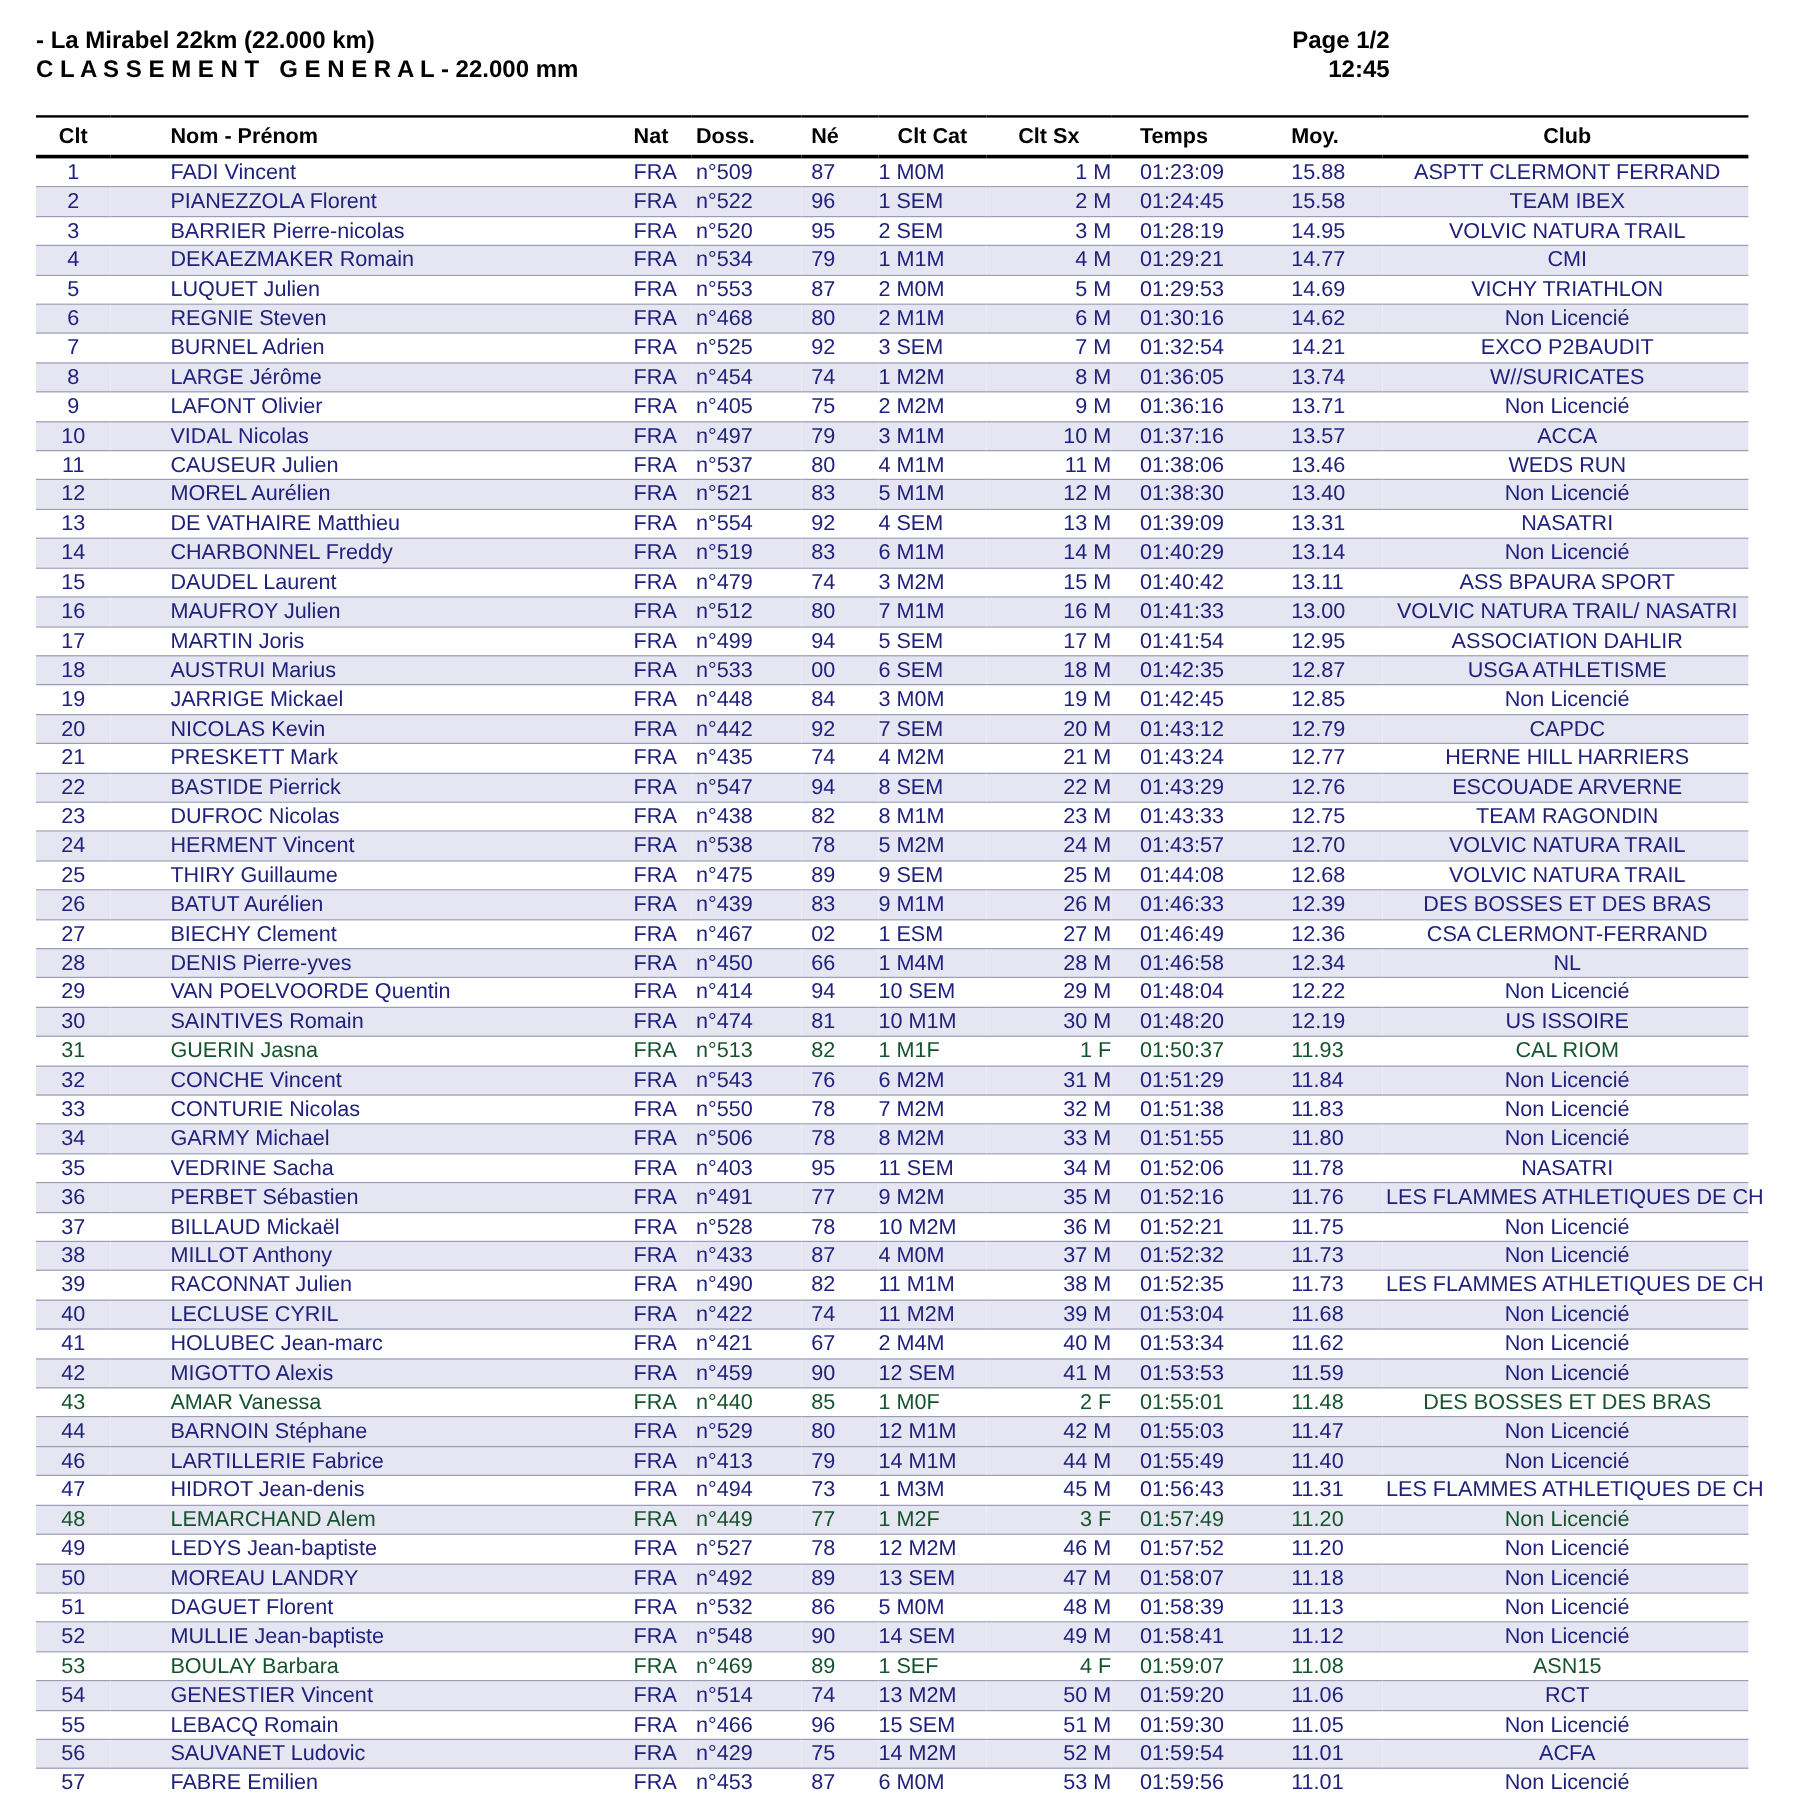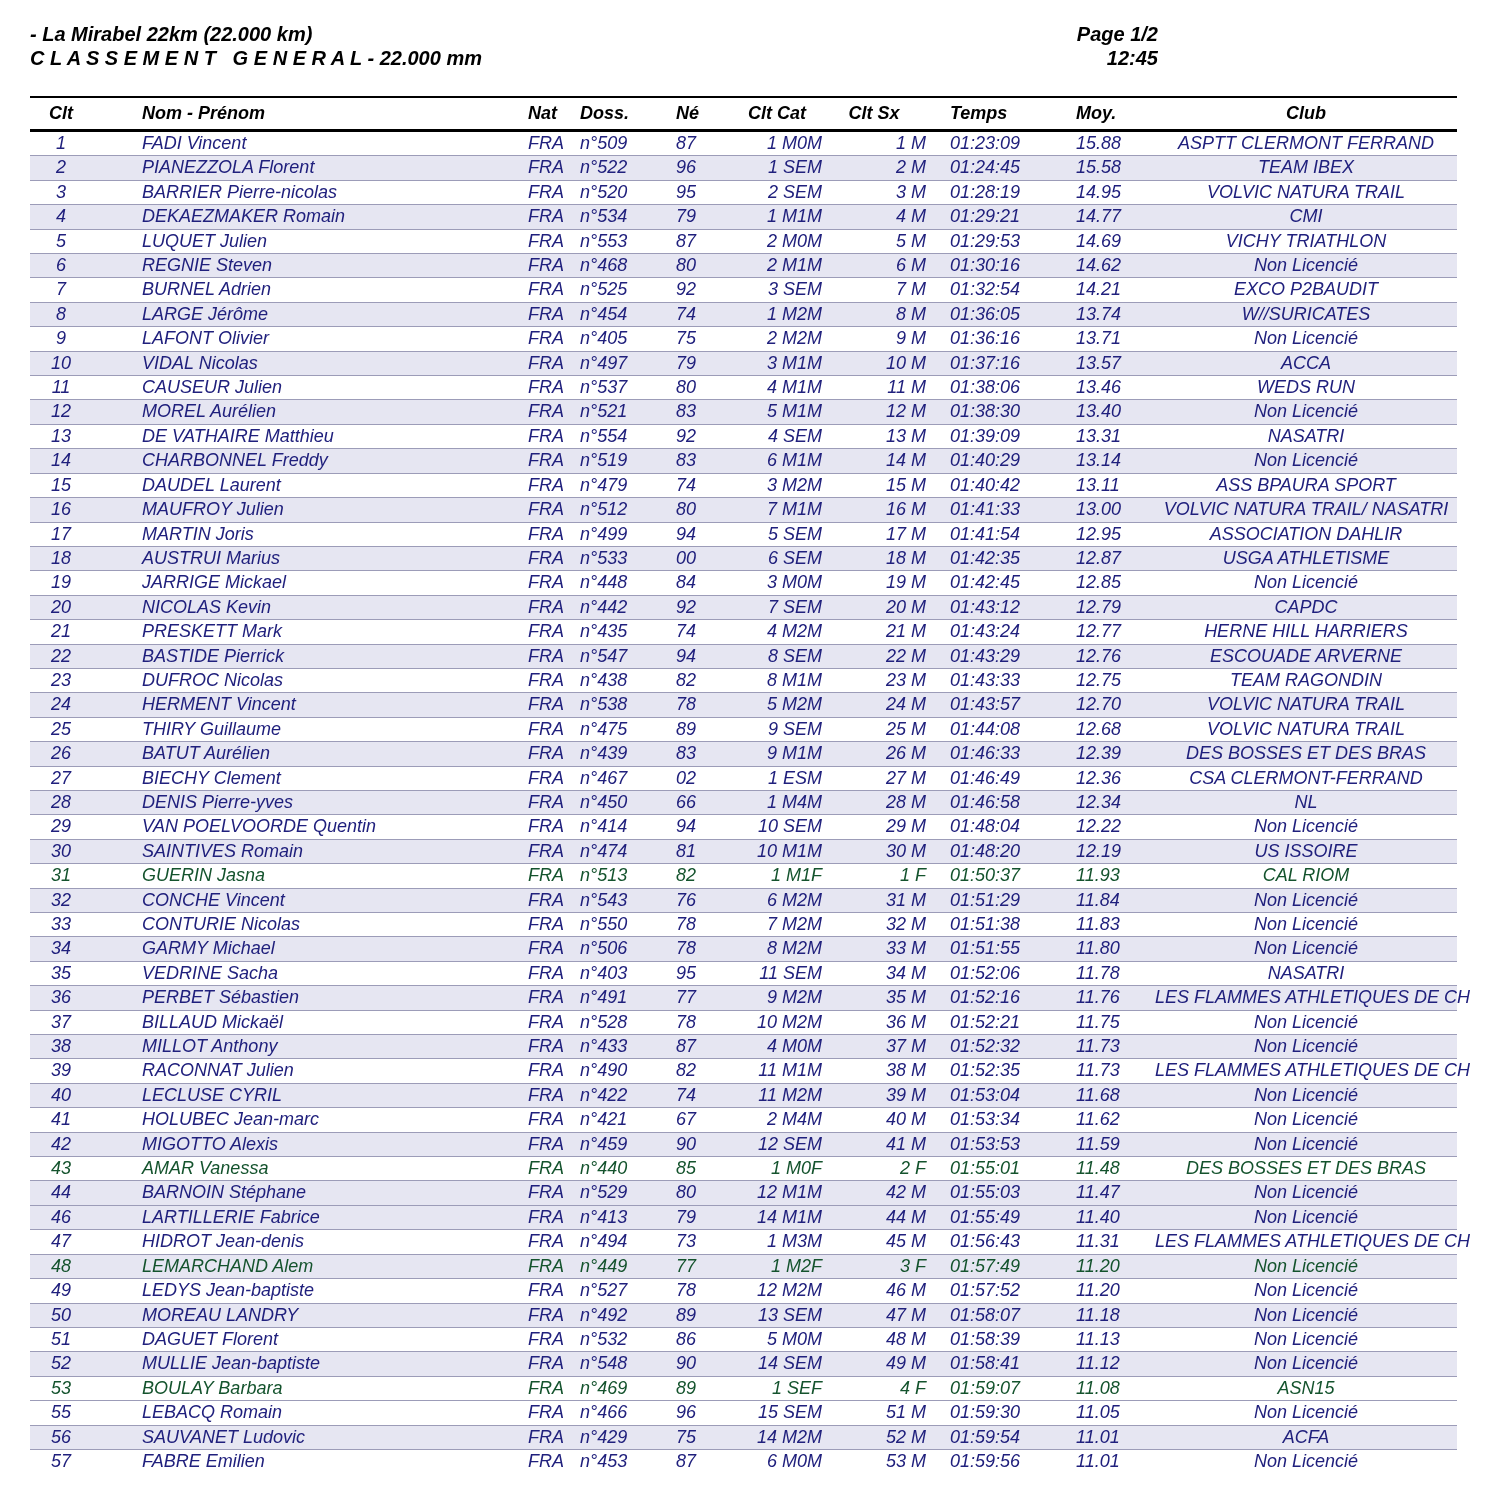--- a/index.html
+++ b/index.html
@@ -4,21 +4,21 @@
 <style>
   html, body {
     margin: 0;
     padding: 0;
     background: #ffffff;
     width: 1500px;
     height: 1500px;
     overflow: hidden;
     font-family: "Liberation Sans", sans-serif;
   }
-  .page { position: relative; width: 1188px; height: 1500px; font-style: italic; }
+  .page { position: relative; width: 1188px; height: 1500px; }
 
   .topbar {
     display: flex;
     justify-content: space-between;
     align-items: flex-start;
     padding: 22px 30px 0 30px;
   }
   .titles div, .pageinfo div {
     font-weight: bold;
     color: #000;
@@ -59,21 +59,21 @@
   }
   tbody tr { border-top: 1px solid #9c9cb8; color: #20207d; }
   tbody tr.stripe { background: #e6e6f2; }
   tbody tr.female { color: #14532d; }
 
   .c-clt   { text-align: center; }
   .c-nom   { padding-left: 50px; }
   .c-nat   { padding-left: 8px; }
   .c-doss  { padding-left: 4px; }
   .c-ne    { padding-left: 8px; }
-  .c-cat   { text-align: right; }
+  .c-cat   { }
   .c-sx    { text-align: right; }
   .c-temps { padding-left: 24px; }
   .c-moy   { padding-left: 6px; }
   .c-club  { padding-left: 3px; text-align: center; }
 
   th.c-clt { text-align: center; }
   th.c-cat, th.c-sx { text-align: center; }
 </style>
 </head>
 <body>
@@ -736,20 +736,32 @@
     <td class="c-nom">BOULAY Barbara</td>
     <td class="c-nat">FRA</td>
     <td class="c-doss">n°469</td>
     <td class="c-ne">89</td>
     <td class="c-cat">1 SEF</td>
     <td class="c-sx">4 F</td>
     <td class="c-temps">01:59:07</td>
     <td class="c-moy">11.08</td>
     <td class="c-club">ASN15</td>
   </tr>
+        <tr class="stripe">
+    <td class="c-clt">54</td>
+    <td class="c-nom">GENESTIER Vincent</td>
+    <td class="c-nat">FRA</td>
+    <td class="c-doss">n°514</td>
+    <td class="c-ne">74</td>
+    <td class="c-cat">13 M2M</td>
+    <td class="c-sx">50 M</td>
+    <td class="c-temps">01:59:20</td>
+    <td class="c-moy">11.06</td>
+    <td class="c-club">RCT</td>
+  </tr>
         <tr>
     <td class="c-clt">55</td>
     <td class="c-nom">LEBACQ Romain</td>
     <td class="c-nat">FRA</td>
     <td class="c-doss">n°466</td>
     <td class="c-ne">96</td>
     <td class="c-cat">15 SEM</td>
     <td class="c-sx">51 M</td>
     <td class="c-temps">01:59:30</td>
     <td class="c-moy">11.05</td>

